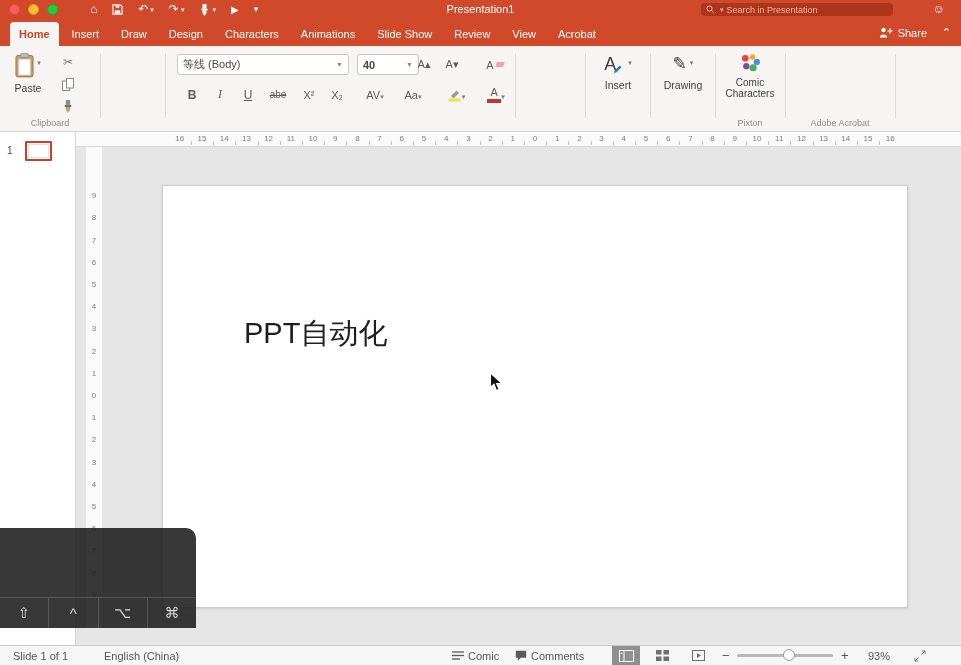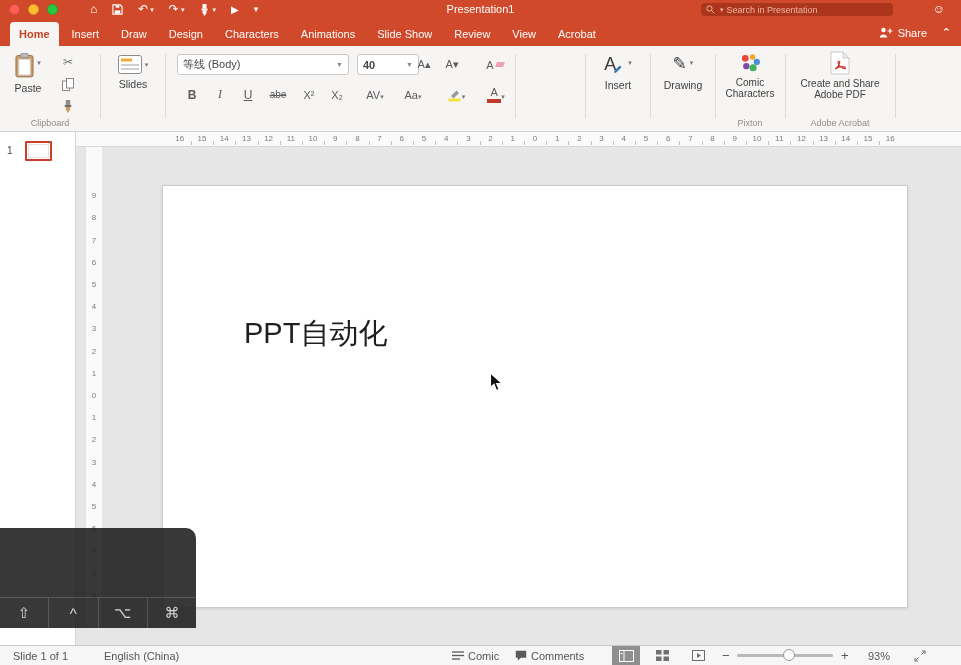--- a/index.html
+++ b/index.html
@@ -173,34 +173,20 @@
         <svg width="12" height="13" viewBox="0 0 11 12">
             <rect x="3.5" y="0" width="4" height="4.5" fill="#8a8a8a"></rect>
             <rect x="2.5" y="4.5" width="6" height="2" fill="#6f6f6f"></rect>
             <path d="M3.5 6.5 h4 v2.5 l-2 3 l-2 -3 z" fill="#c9a063"></path>
           </svg>
       </span>
       <div class="glabel">Clipboard</div>
     </div>
     <div class="vsep" style="left:100px;"></div>
 
-    <div class="grp" style="left:100px;width:65px;">
-      <div class="bigbtn" style="left:7px;top:9px;width:52px;">
-        <div class="icon-row">
-          <svg width="24" height="19" viewBox="0 0 24 19">
-              <rect x="0.5" y="0.5" width="23" height="18" rx="2" fill="#fff" stroke="#8a8a8a"></rect>
-              <rect x="3" y="3.5" width="11" height="3" fill="#f2a93b"></rect>
-              <rect x="3" y="9" width="18" height="2" fill="#cfcfcf"></rect>
-              <rect x="3" y="13" width="18" height="2" fill="#cfcfcf"></rect>
-            </svg>
-          <span class="ddg">▾</span>
-        </div>
-        <span class="blabel">Slides</span>
-      </div>
-    </div>
     <div class="vsep" style="left:165px;"></div>
 
     <div class="grp" style="left:165px;width:350px;">
       <div class="combo" style="left:12px;width:172px;">
         <span>等线 (Body)</span>
         <span class="arr">▼</span>
       </div>
       <div class="combo" style="left:192px;width:62px;font-weight:bold;">
         <span>40</span>
         <span class="arr">▼</span>
@@ -280,28 +266,20 @@
             <circle cx="6" cy="12.5" r="3" fill="#7b4fa6"></circle>
             <circle cx="12.5" cy="14" r="3.4" fill="#42b05c"></circle>
           </svg>
         <span class="blabel2" style="width:64px;">Comic Characters</span>
       </div>
       <div class="glabel">Pixton</div>
     </div>
     <div class="vsep" style="left:785px;"></div>
 
     <div class="grp" style="left:785px;width:110px;">
-      <div class="bigbtn" style="left:10px;top:5px;width:90px;">
-        <svg width="20" height="24" viewBox="0 0 20 24">
-            <path d="M1 1 h12 l6 6 v16 h-18 z" fill="#fff" stroke="#c9c9c9"></path>
-            <path d="M13 1 l6 6 h-6 z" fill="#ececec" stroke="#c9c9c9"></path>
-            <path d="M5 18 c2.2 -1.2 4.2 -4.2 4.7 -6.3 c0.4 -1.6 -1.6 -1.9 -1.6 -0.2 c0 2.2 3.2 6.2 6.2 6.2 c1.6 0 1.5 -1.6 -0.6 -1.9 c-2.6 -0.4 -6.6 0.9 -8.7 2.2" stroke="#d1342b" fill="none" stroke-width="1.2"></path>
-          </svg>
-        <span class="blabel2" style="width:88px;">Create and Share Adobe PDF</span>
-      </div>
       <div class="glabel">Adobe Acrobat</div>
     </div>
     <div class="vsep" style="left:895px;"></div>
   </div>
 
   <div class="hruler">
       <span class="hnum" style="left: 103.8px;">16</span>
       <i class="htick" style="left: 114.9px;"></i>
       <span class="hnum" style="left: 126px;">15</span>
       <i class="htick" style="left: 137.1px;"></i>

